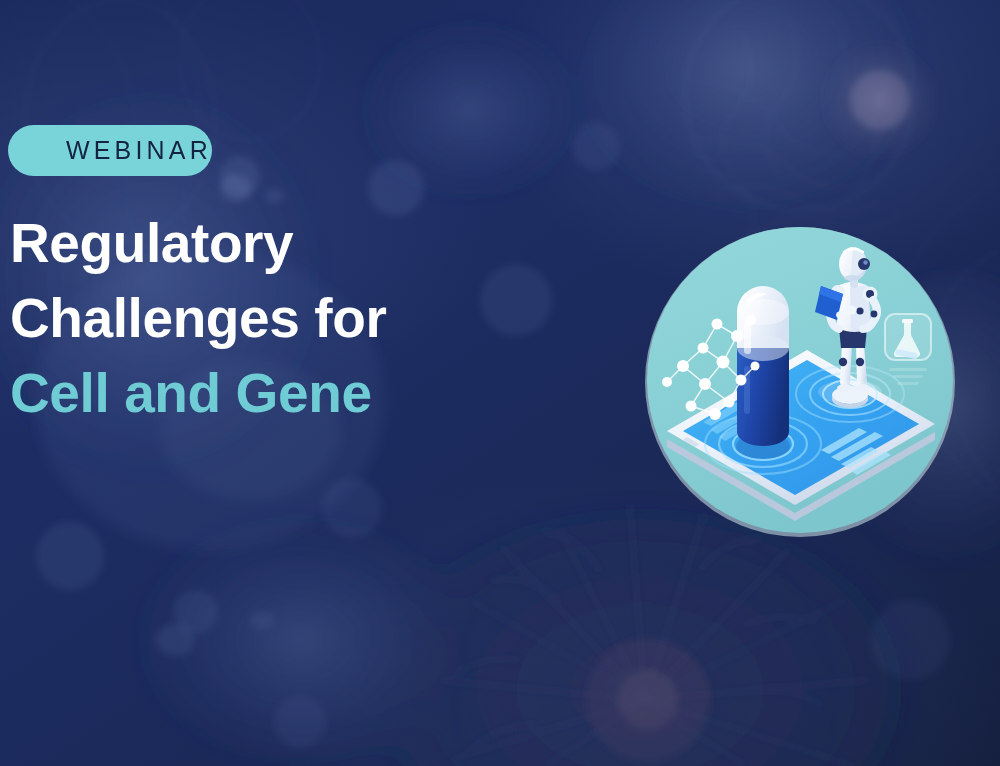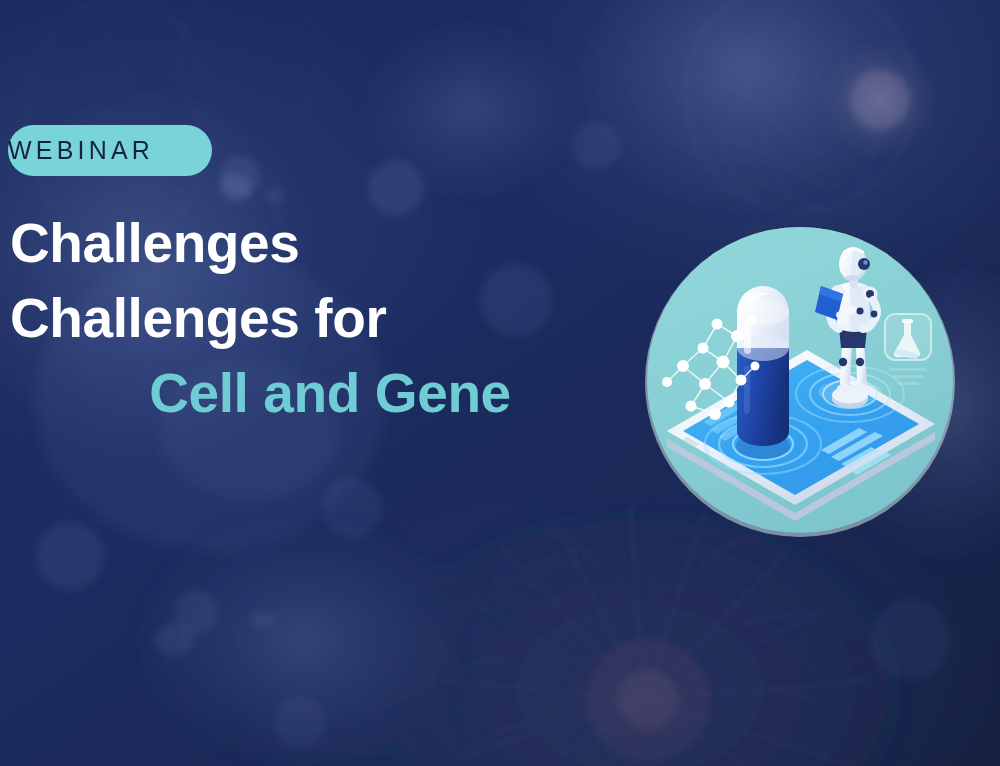--- a/index.html
+++ b/index.html
@@ -22,42 +22,42 @@
 
   
   .bg-layer { position:absolute; inset:0; pointer-events:none; }
   .bg-svg { position:absolute; inset:0; width:1000px; height:766px; }
 
   
   .badge {
     position:absolute; left:8px; top:125px;
     width:204px; height:51px;
     border-radius:26px;
-    display:flex; align-items:center; justify-content:flex-start;
+    display:flex; align-items:center; justify-content:flex-end;
     background:#79d4da;
   }
   .badge-text {
     font-size:25px; font-weight:400; letter-spacing:4.2px;
     color:#14243f;
   }
 
   
   .headline {
     position:absolute; left:10px; top:206px;
     width:640px;
   }
   .hl-line {
     font-size:55px;
     font-weight:700;
     line-height:75px;
     letter-spacing:-0.4px;
     white-space:nowrap;
   }
   .hl-white { color:#ffffff; }
-  .hl-teal  { color:#6fccd4;text-align:center; }
+  .hl-teal  { color:#6fccd4; }
 
   
   .illus {
     position:absolute; left:645px; top:216px;
     width:311px; height:330px;
   }
   .illus-svg { width:100%; height:100%; display:block; }
 </style>
 </head>
 <body>
@@ -184,21 +184,21 @@
         <path d="M1000 180 q-120 70 -96 170 q26 106 96 150" stroke-width="1.3"></path>
       </g>
     </svg>
   </div>
 
   <div class="badge">
     <span class="badge-text">WEBINAR</span>
   </div>
 
   <div class="headline">
-    <div class="hl-line hl-white">Challenges</div>
+    <div class="hl-line hl-white">Regulatory</div>
     <div class="hl-line hl-white">Challenges for</div>
     <div class="hl-line hl-teal">Cell and Gene</div>
   </div>
 
   <div class="illus">
     <svg class="illus-svg" viewBox="0 0 311 330" aria-hidden="true">
       <defs>
         <linearGradient id="circleFill" x1="0" y1="0" x2="0.4" y2="1">
           <stop offset="0%" stop-color="#93d7da"></stop>
           <stop offset="55%" stop-color="#88d0d5"></stop>

